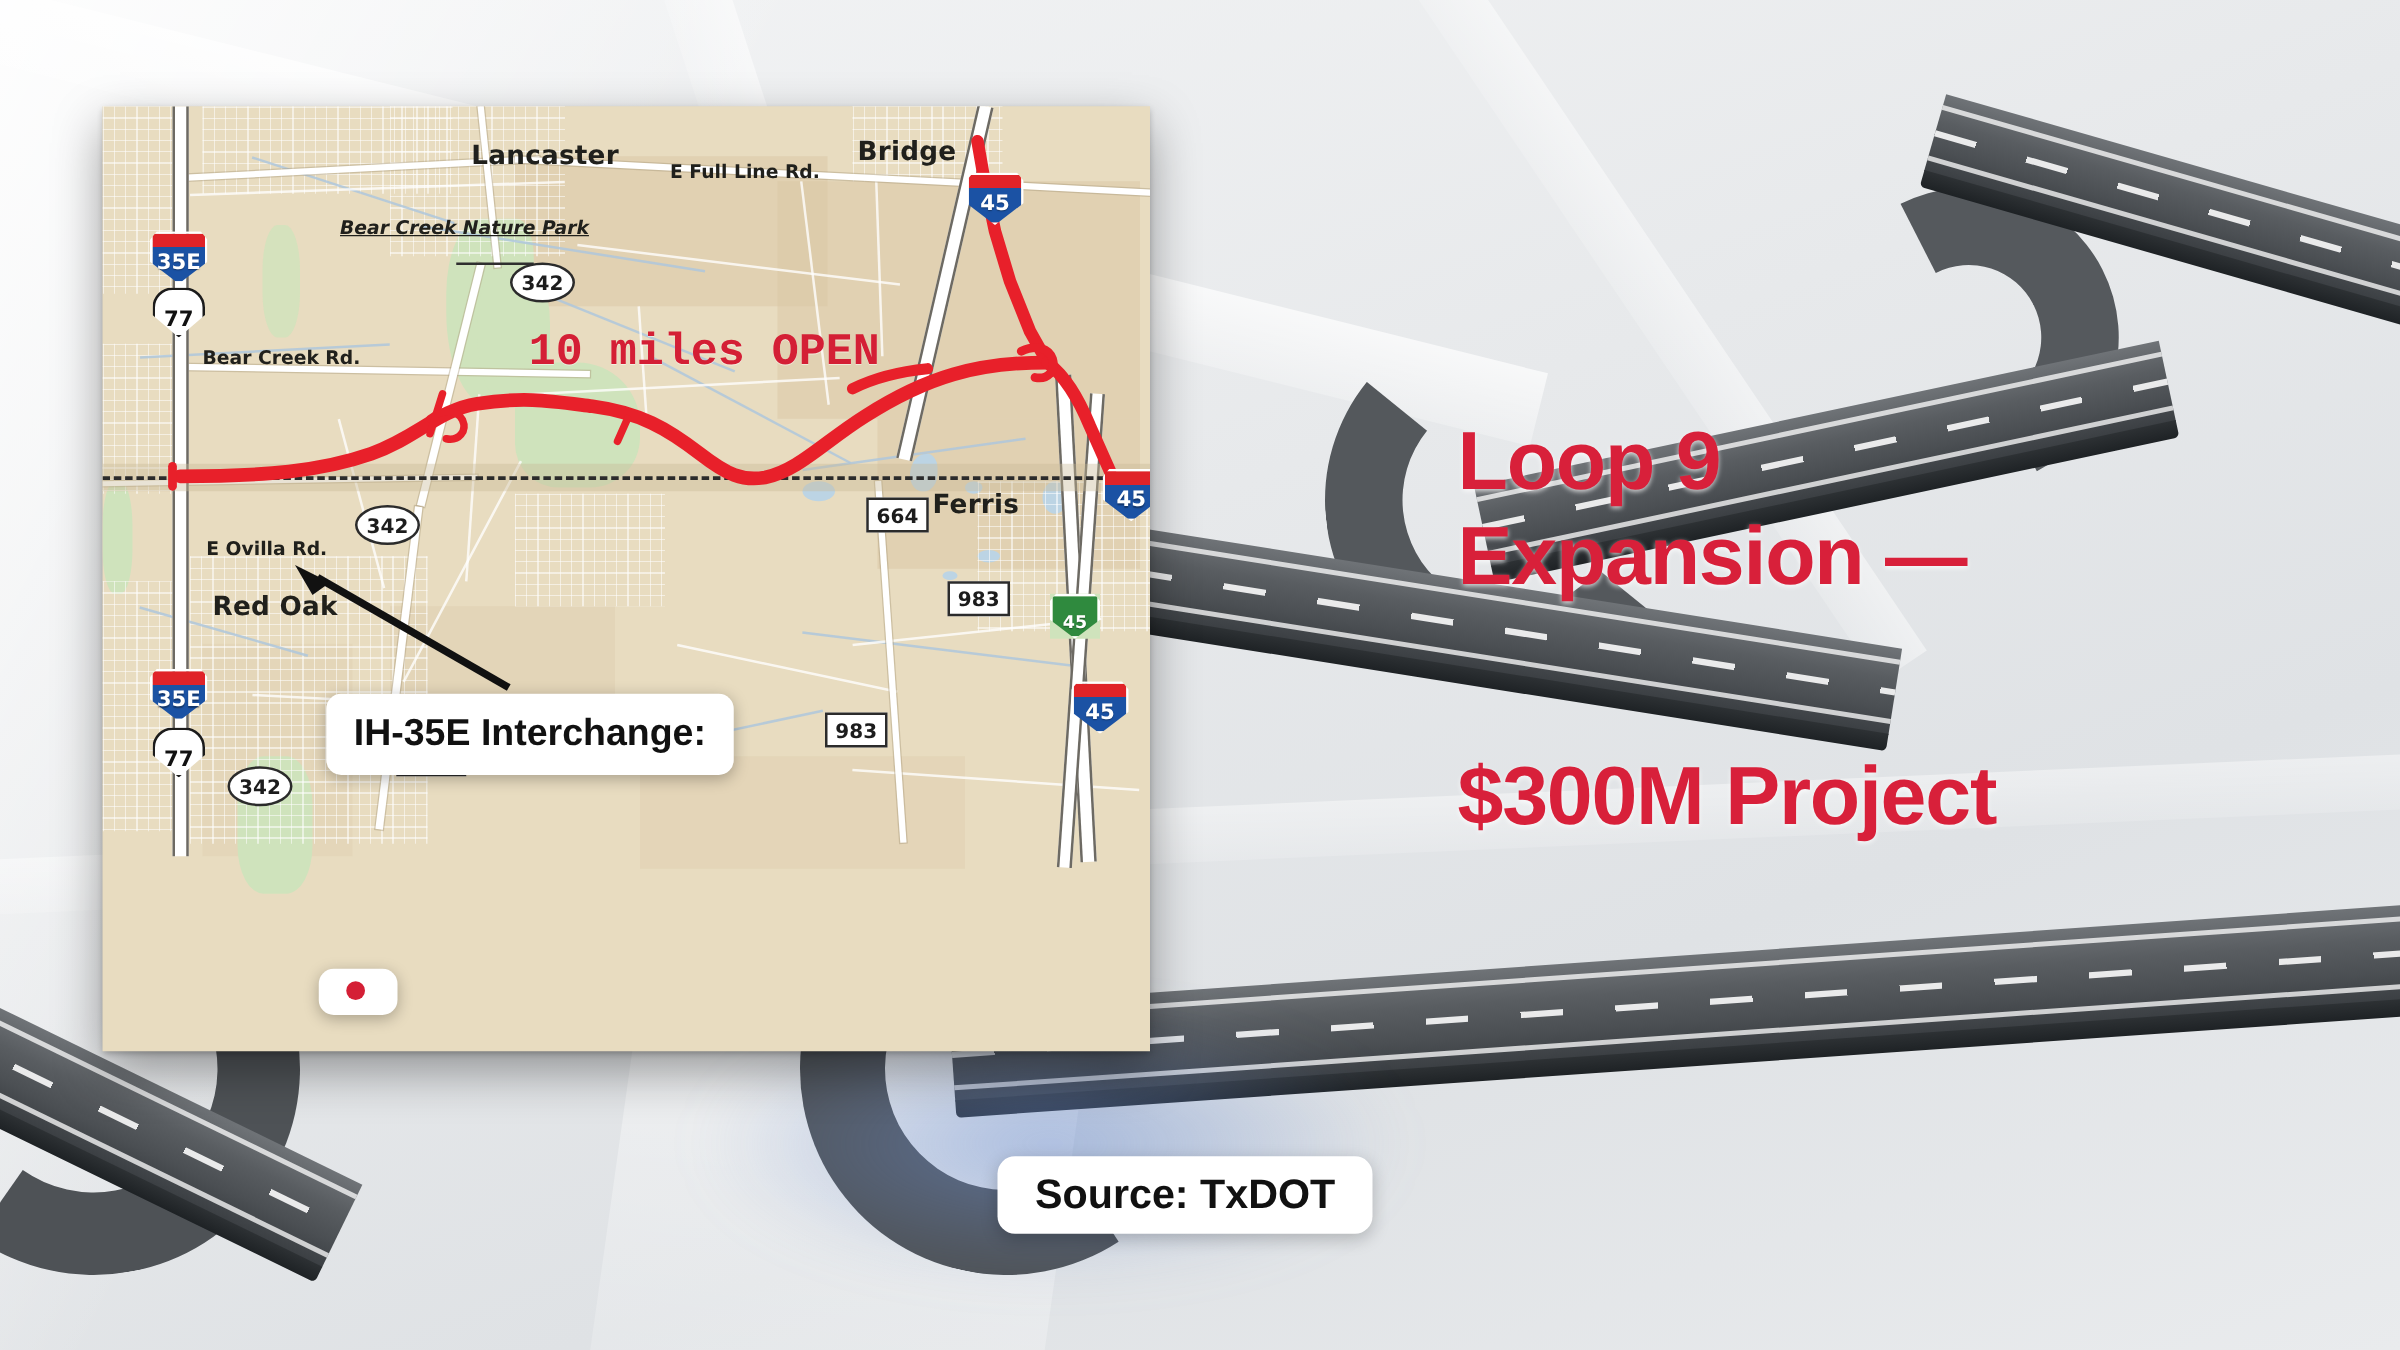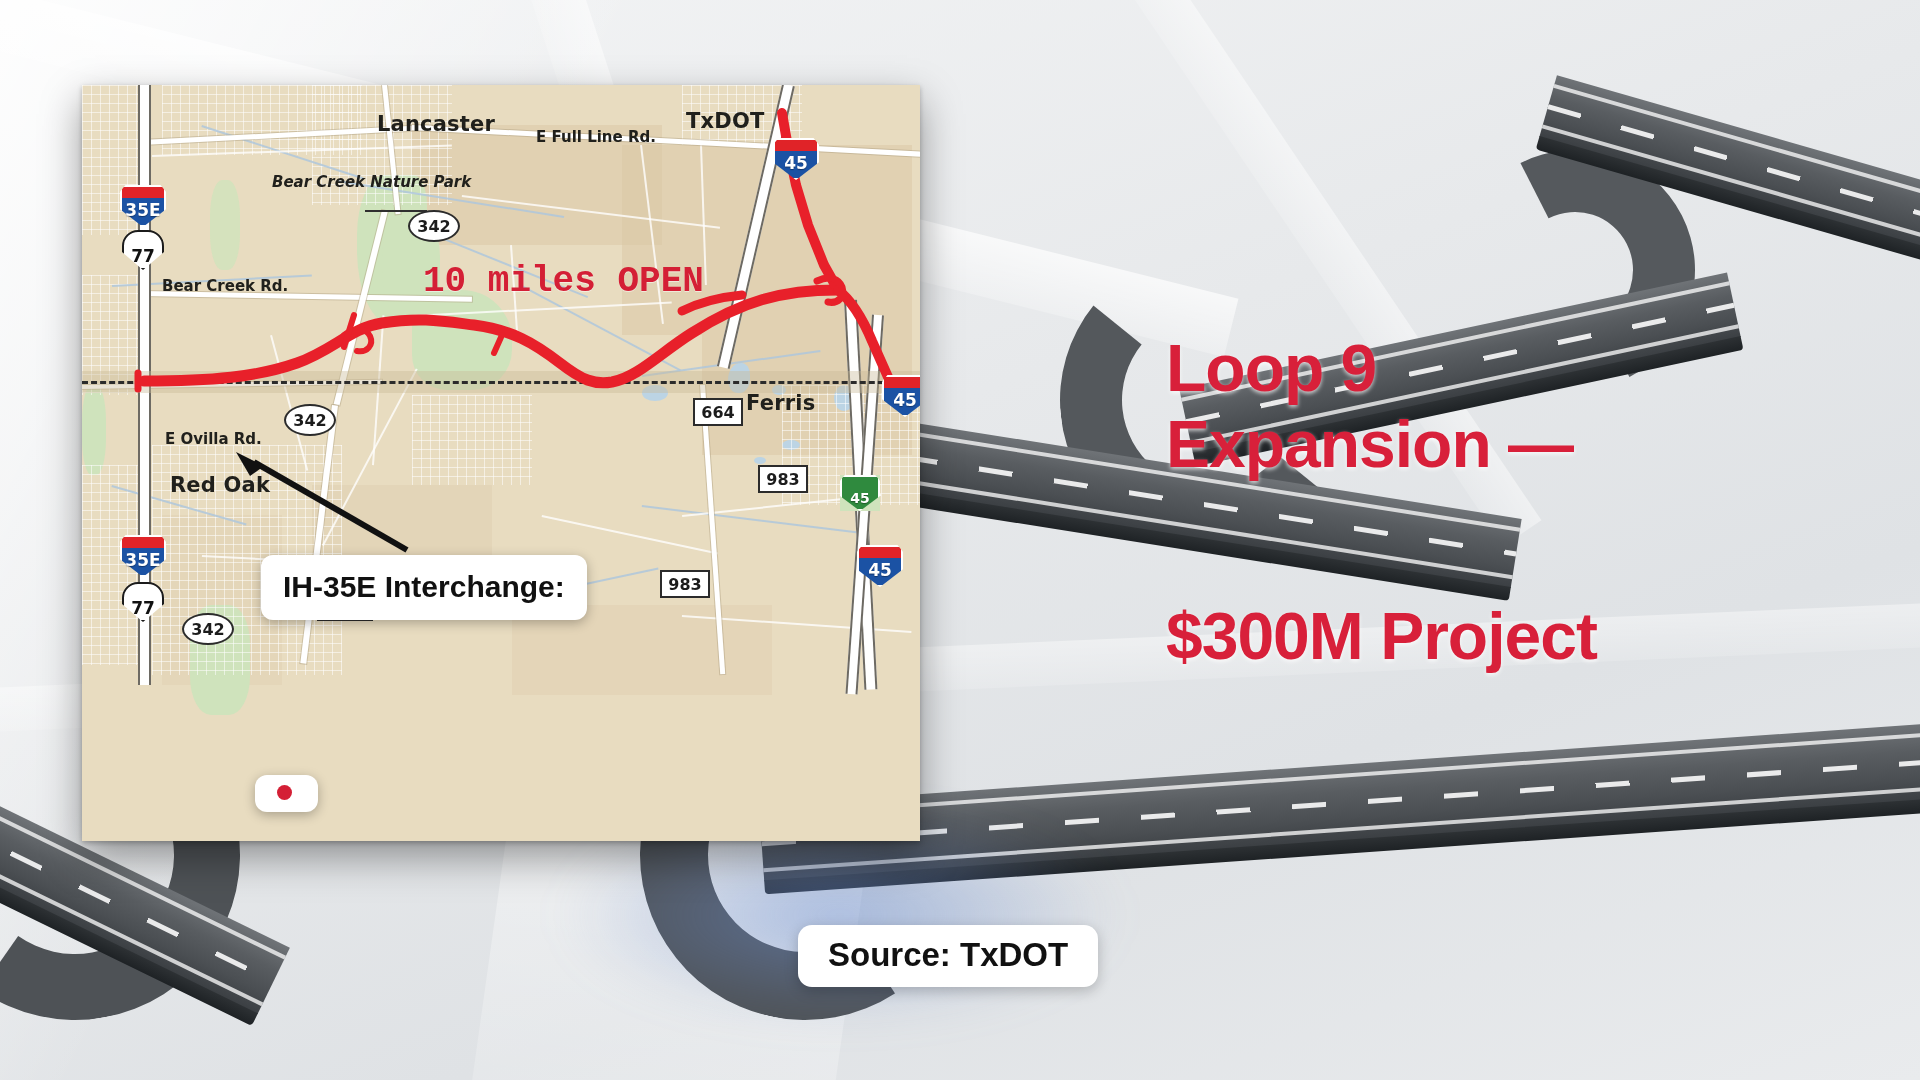--- a/index.html
+++ b/index.html
@@ -436,29 +436,29 @@
         <path d="M 735 196 C 748 190 757 194 760 202 C 763 212 756 219 746 217" stroke="#e8202a" stroke-width="7" fill="none" stroke-linecap="round"></path>
         <path d="M 262 250 C 272 242 284 243 288 251 C 292 260 285 268 275 266" stroke="#e8202a" stroke-width="6" fill="none" stroke-linecap="round"></path>
         <path d="M 272 230 L 262 262" stroke="#e8202a" stroke-width="6" stroke-linecap="round"></path>
         <path d="M 420 250 L 412 268" stroke="#e8202a" stroke-width="6" stroke-linecap="round"></path>
         <path d="M 56 288 L 56 304" stroke="#e8202a" stroke-width="7" stroke-linecap="round"></path>
         <path d="M 600 226 C 620 216 640 212 660 210" stroke="#e8202a" stroke-width="9" fill="none" stroke-linecap="round"></path>
       </svg>
     </div>
 
     <div class="mlabel city" style="left:295px;top:27px;">Lancaster</div>
-    <div class="mlabel city" style="left:604px;top:24px;">TxDOT</div>
+    <div class="mlabel city" style="left:604px;top:24px;">Bridge</div>
     <div class="mlabel city" style="left:664px;top:306px;">Ferris</div>
     <div class="mlabel city" style="left:88px;top:388px;">Red Oak</div>
 
     <div class="mlabel road" style="left:454px;top:43px;">E Full Line Rd.</div>
     <div class="mlabel road" style="left:80px;top:192px;">Bear Creek Rd.</div>
     <div class="mlabel road" style="left:83px;top:345px;">E Ovilla Rd.</div>
 
-    <div class="mlabel park" style="left:190px;top:89px;">Bear Creek
+    <div class="mlabel park" style="left:190px;top:89px;text-decoration:underline;">Bear Creek
 Nature Park</div>
     <div class="leaderline" style="left:283px;top:125px;width:62px;"></div>
 
     <div class="open-label">10 miles OPEN</div>
 
     <svg class="arrow-svg" width="200" height="110" viewBox="0 0 200 110">
       <line x1="185" y1="100" x2="32" y2="12" stroke="#111" stroke-width="6"></line>
       <polygon points="14,2 42,16 28,26" fill="#111"></polygon>
     </svg>
 

